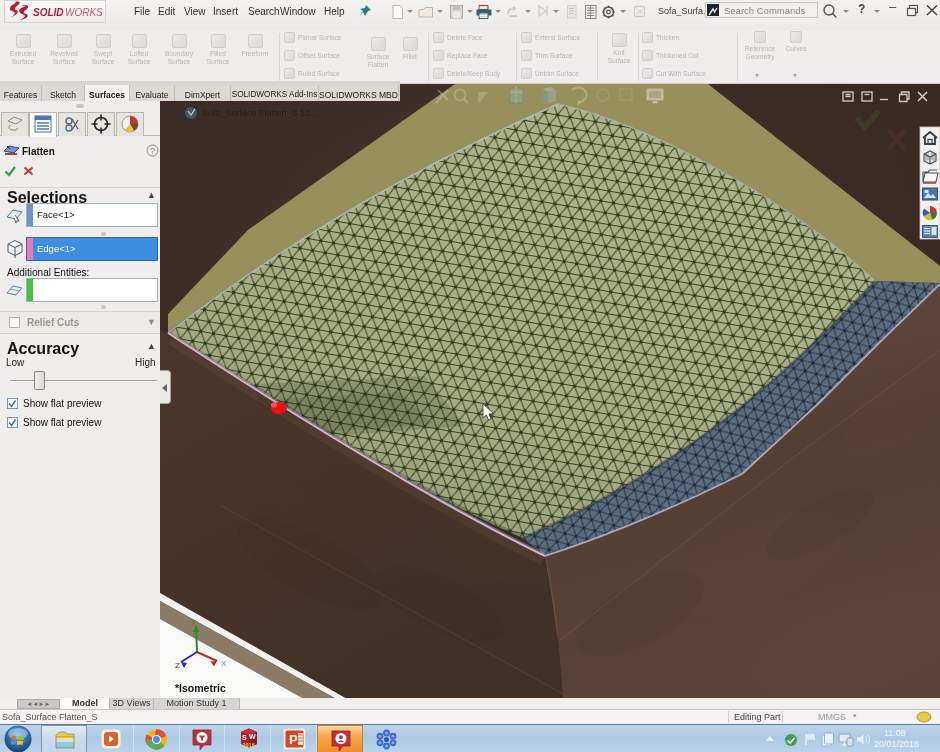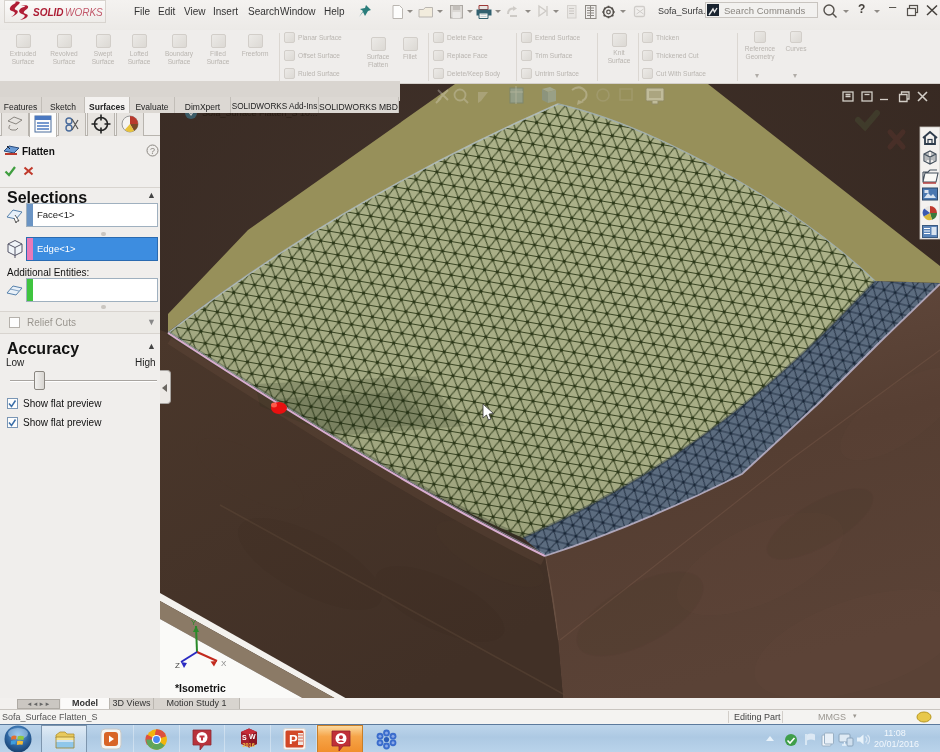--- a/index.html
+++ b/index.html
@@ -21,21 +21,21 @@
   #ribbon { position:absolute; left:0; top:30px; width:940px; height:54px; background:#efedeb; border-bottom:1px solid #d4d0cb; }
   .bigbtn { position:absolute; text-align:center; color:#b9b5b0; font-size:6.6px; line-height:7.5px; }
   .bigbtn .bi { display:block; margin:0 auto 2px auto; width:15px; height:14px; border:1px solid #d2cec9; background:linear-gradient(135deg,#eceae7,#dcd9d4); border-radius:2px; }
   .smbtn { position:absolute; color:#b9b5b0; font-size:6.6px; white-space:nowrap; }
   .smbtn .si { display:inline-block; vertical-align:-3px; width:11px; height:11px; border:1px solid #d2cec9; background:linear-gradient(135deg,#eceae7,#dcd9d4); border-radius:2px; margin-right:3px; }
   .rsep { position:absolute; top:34px; width:1px; height:46px; background:#dbd7d2; }
   .rdrop { position:absolute; color:#b0aca7; font-size:8px; }
 
   
   #tabstrip { position:absolute; left:0; top:81px; width:400px; height:20px; background:#d9d5d0; z-index:4; }
-  .cmtab { position:absolute; top:16px; height:16px; font-size:8.5px; color:#222; text-align:center; line-height:20px; background:#dcd8d3; border-right:1px solid #c2beb8; white-space:nowrap; overflow:hidden; }
+  .cmtab { position:absolute; top:4px; height:16px; font-size:8.5px; color:#222; text-align:center; line-height:20px; background:#dcd8d3; border-right:1px solid #c2beb8; white-space:nowrap; overflow:hidden; }
   .cmtab.active { background:#f4f2f0; font-weight:bold; }
 
   
   #panel { position:absolute; left:0; top:101px; width:160px; height:597px; background:#f0eeec; }
   #pmtabs { position:absolute; left:0; top:11px; width:160px; height:24px; background:#f0eeec; border-bottom:1px solid #b8b4ae; }
   .pmtab { position:absolute; top:0; width:28px; height:24px; background:#e7e4e0; border:1px solid #b8b4ae; border-bottom:none; }
   .pmtab.active { background:#fdfdfc; height:25px; }
   .sechead { font-weight:bold; font-size:16px; color:#111; }
   .selbox { position:absolute; left:26px; width:132px; height:24px; background:#fff; border:1px solid #9fb0bf; }
   .selbar { position:absolute; left:0; top:0; width:6px; height:100%; }
@@ -461,21 +461,21 @@
     <svg style="position:absolute;left:5px;top:180px" width="19" height="20">
         <path d="M2 12 l6-7 9 2 -6 7 z" fill="#e8f0f8" stroke="#5580aa"></path>
         <path d="M5 8 l9 2" stroke="#5580aa" stroke-width="0.7"></path>
       </svg>
     <div class="selbox" style="top:177px">
       <div class="selbar" style="background:#3fc43f"></div>
     </div>
     <div style="position:absolute;left:101px;top:204px;width:5px;height:4px;background:#cac6c1;border-radius:2px"></div>
     <div style="position:absolute;left:0;top:210px;width:160px;height:23px;background:#eceae6;border-top:1px solid #d8d4cf;border-bottom:1px solid #d8d4cf">
       <div class="cb" style="left:9px;top:5px;border-color:#b5b1ab"></div>
-      <div style="position:absolute;left:27px;top:5px;font-size:10px;font-weight:normal;color:#9a968f">Relief Cuts</div>
+      <div style="position:absolute;left:27px;top:5px;font-size:10px;font-weight:bold;color:#9a968f">Relief Cuts</div>
       <div class="chev" style="top:5px;color:#888">▼</div>
     </div>
     <div class="sechead" style="position:absolute;left:7px;top:239px">Accuracy</div>
     <div class="chev" style="top:240px">▲</div>
     <div style="position:absolute;left:6px;top:256px;font-size:10px;color:#222">Low</div>
     <div style="position:absolute;left:135px;top:256px;font-size:10px;color:#222">High</div>
     <div style="position:absolute;left:10px;top:279px;width:147px;height:2px;background:#a8a4a0;border-bottom:1px solid #fff"></div>
     <div style="position:absolute;left:34px;top:270px;width:11px;height:19px;background:linear-gradient(90deg,#f2f1ef,#d8d5d1);border:1px solid #8a8680;border-radius:2px"></div>
     <div class="cb" style="left:7px;top:297px;border-color:#7a96b5">
         <svg width="9" height="9" style="display:block">

